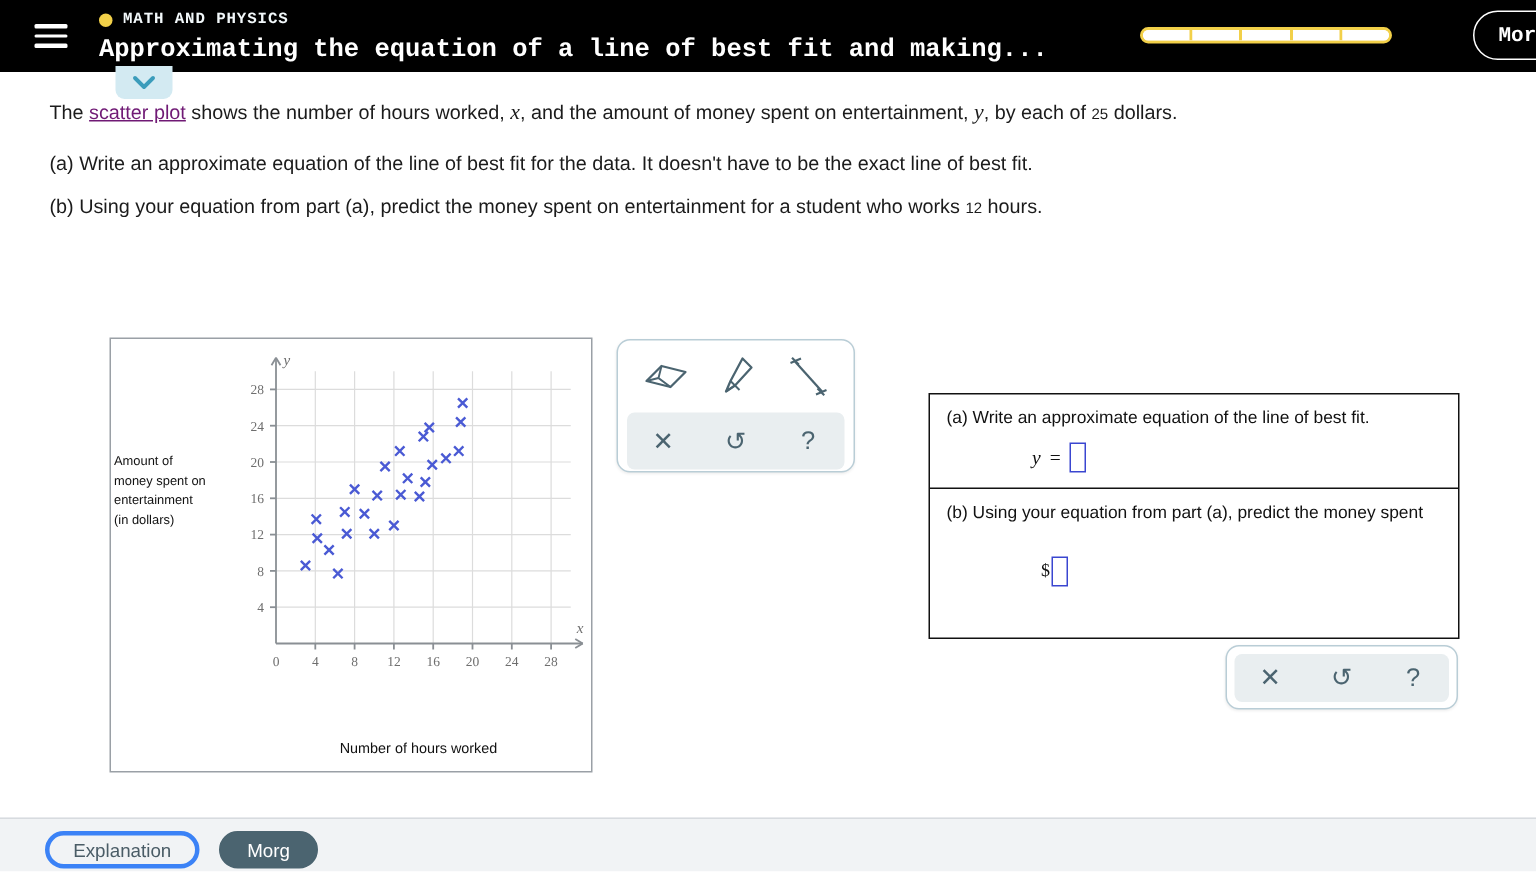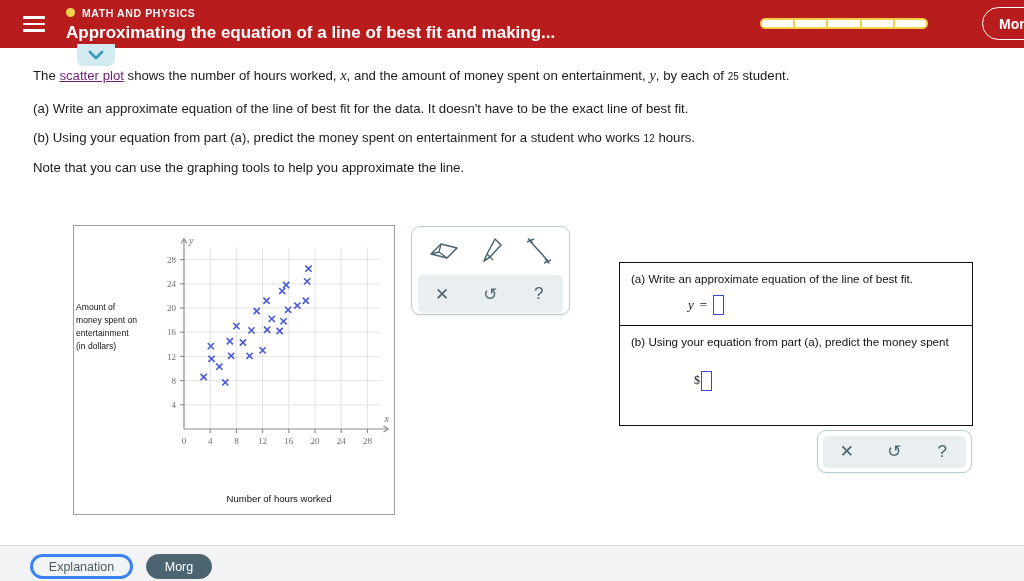--- a/index.html
+++ b/index.html
@@ -9,22 +9,22 @@
     overflow: hidden;
     background: #ffffff;
     font-family: "Liberation Sans", sans-serif;
   }
 
   
   #app { position: relative; width: 1024px; height: 581px; background:#fff; }
 
   .header {
     position: absolute; left:0; top:0; width:1024px; height:48px;
-    background:#b91c1c;
-    display:flex; align-items:center;
+    background:#000000;
+    display:flex; align-items:center;font-family:Liberation Mono, monospace;
   }
   .hamburger {
     width:40px; height:40px; margin-left:14px;
     border-radius:50%;
     display:flex; flex-direction:column; justify-content:center; align-items:center;
     gap:4px; cursor:pointer;
   }
   .hamburger span { display:block; width:22px; height:2.5px; background:#ffffff; border-radius:1px; }
 
   .header-titles { margin-left:12px; display:flex; flex-direction:column; justify-content:center; }
@@ -181,27 +181,26 @@
     <div class="more-btn">Morg</div>
   </div>
 
   <div class="chevron-tab">
     <svg width="16" height="10" viewBox="0 0 16 10">
       <path d="M2 2 L8 8 L14 2" stroke="#3b9cbb" stroke-width="2.6" fill="none" stroke-linecap="round" stroke-linejoin="round"></path>
     </svg>
   </div>
 
   <div class="content">
-    <p class="para"><span>The </span><span class="slink">scatter plot</span><span> shows the number of hours worked, </span><span class="mathvar">x</span><span>, and the amount of money spent on entertainment, </span><span class="mathvar">y</span><span>, by each of </span><span class="mathnum">25</span><span> student.</span></p>
+    <p class="para"><span>The </span><span class="slink">scatter plot</span><span> shows the number of hours worked, </span><span class="mathvar">x</span><span>, and the amount of money spent on entertainment, </span><span class="mathvar">y</span><span>, by each of </span><span class="mathnum">25</span><span> dollars.</span></p>
 
     <p class="para">(a) Write an approximate equation of the line of best fit for the data. It doesn't have to be the exact line of best fit.</p>
 
     <p class="para"><span>(b) Using your equation from part (a), predict the money spent on entertainment for a student who works </span><span class="mathnum">12</span><span> hours.</span></p>
 
-    <p class="para">Note that you can use the graphing tools to help you approximate the line.</p>
   </div>
 
   <div class="plot-box">
     <svg id="plot-svg" width="320" height="288" viewBox="0 0 320 288">
         <line x1="136.2" y1="21.5" x2="136.2" y2="203" class="grid-line"></line>
         <line x1="162.4" y1="21.5" x2="162.4" y2="203" class="grid-line"></line>
         <line x1="188.6" y1="21.5" x2="188.6" y2="203" class="grid-line"></line>
         <line x1="214.8" y1="21.5" x2="214.8" y2="203" class="grid-line"></line>
         <line x1="241" y1="21.5" x2="241" y2="203" class="grid-line"></line>
         <line x1="267.2" y1="21.5" x2="267.2" y2="203" class="grid-line"></line>

